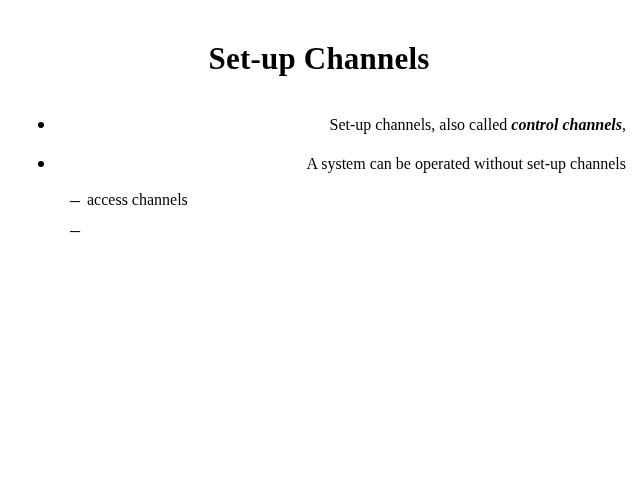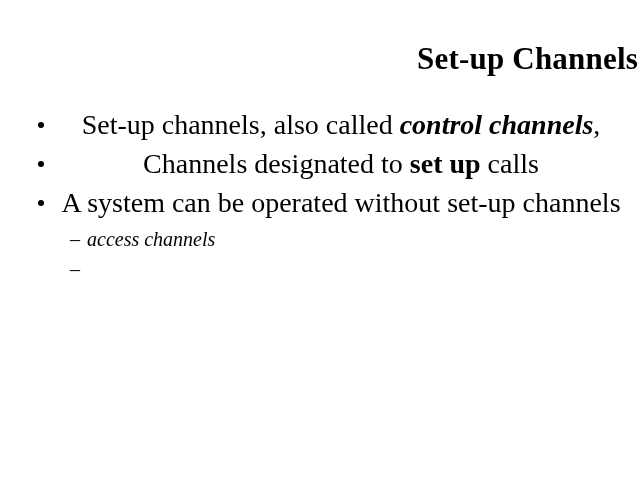--- a/index.html
+++ b/index.html
@@ -20,21 +20,21 @@
     background: #ffffff;
     overflow: hidden;
   }
 
   
   .slide-title {
     position: absolute;
     left: 0;
     top: 40px;
     width: 638px;
-    text-align: right;
+    text-align: center;
     font-size: 31px;
     font-weight: bold;
     line-height: 38px;
     letter-spacing: 0.2px;
     color: #000000;
     white-space: nowrap;
   }
 
   
   .body-area {
@@ -66,23 +66,23 @@
     left: 8px;
     top: 14px;
     width: 6px;
     height: 6px;
     border-radius: 50%;
     background: #000000;
   }
 
   .bullet-text {
     flex: 1 1 auto;
-    font-size: 28px;
+    font-size: 16px;
     line-height: 33px;
-    text-align: center;
+    text-align: right;
   }
   .bullet-text b {
     font-weight: bold;
   }
   .bullet-text .bi {
     font-weight: bold;
     font-style: italic;
   }
 
   
@@ -100,22 +100,21 @@
   .sub-marker {
     flex: 0 0 auto;
     width: 17px;
     font-size: 20px;
     line-height: 28px;
     font-style: normal;
     font-weight: normal;
   }
   .sub-text {
     flex: 0 1 auto;
-    font-style: italic;
-    font-size: 20px;
+    font-size: 16px;
     line-height: 28px;
     white-space: nowrap;
   }
 </style>
 </head>
 <body>
 
 <div id="slide">
 
   <div class="slide-title">Set-up Channels</div>
@@ -124,28 +123,20 @@
 
     <div class="bullet-row l1">
       <div class="bullet-marker">
         <span class="dot"></span>
       </div>
       <div class="bullet-text">
         <span>Set-up channels, also called </span><span class="bi">control channels</span><span>,</span>
       </div>
     </div>
 
-    <div class="bullet-row l1">
-      <div class="bullet-marker">
-        <span class="dot"></span>
-      </div>
-      <div class="bullet-text">
-        <span>Channels designated to </span><b>set up</b><span> calls</span>
-      </div>
-    </div>
 
     <div class="bullet-row l1">
       <div class="bullet-marker">
         <span class="dot"></span>
       </div>
       <div class="bullet-text">A system can be operated without set-up channels</div>
     </div>
 
 
     <div class="sub-list">

